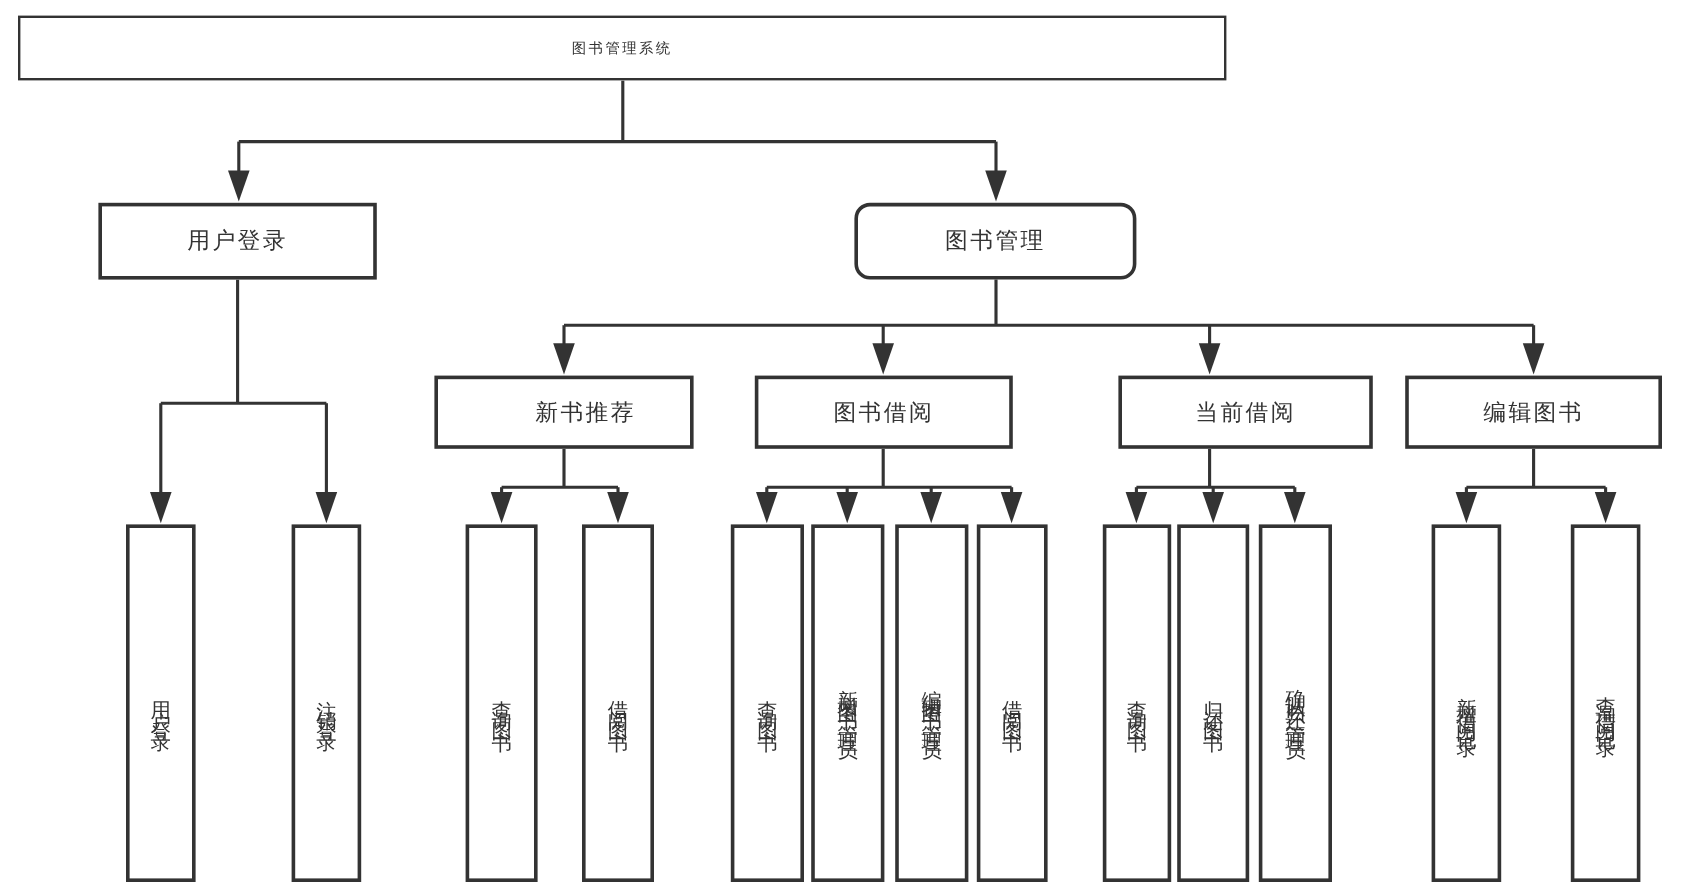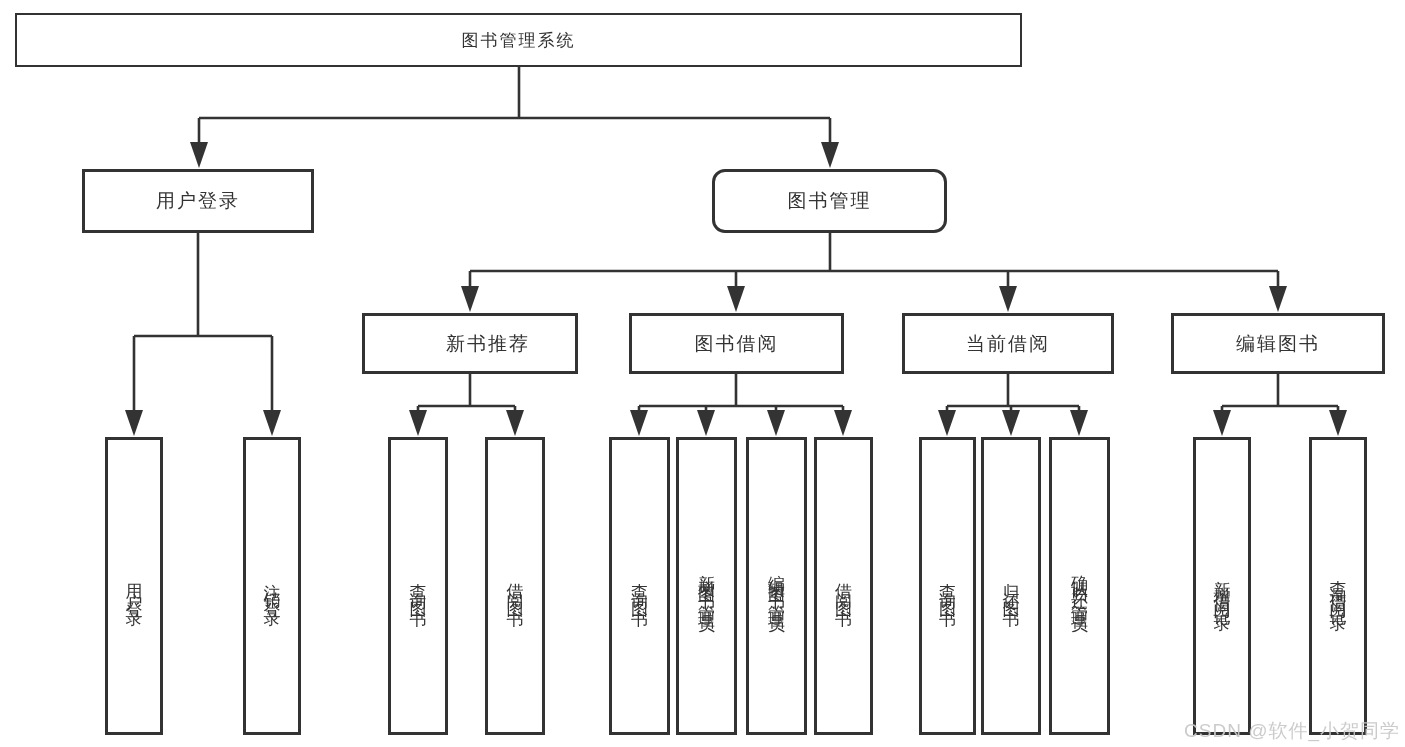--- a/index.html
+++ b/index.html
@@ -7,21 +7,21 @@
     position:relative;width:1405px;height:747px;background:#ffffff;
     font-family:"Liberation Sans","DejaVu Sans",sans-serif;overflow:hidden;
   }
   #connector-svg{position:absolute;left:0;top:0;z-index:0;}
   .box{
     position:absolute;box-sizing:border-box;background:#ffffff;
     border:3px solid #333333;color:#333333;
     display:flex;align-items:center;justify-content:center;
     z-index:1;text-align:center;
   }
-  .box.root-box{border-width:2px;font-size:17px;letter-spacing:2px;}
+  .box.root-box{border-width:2px;font-size:12px;letter-spacing:2px;}
   .box.h-box{font-size:19px;letter-spacing:2px;}
   .box.leaf-box{
     writing-mode:vertical-rl;text-orientation:mixed;
     font-size:17px;letter-spacing:9px;line-height:1;
     padding-top:4px;
   }
   #watermark{
     position:absolute;right:5px;bottom:3px;z-index:5;
     font-size:19px;color:#c9c9c9;letter-spacing:1px;opacity:0.95;
   }
@@ -82,35 +82,34 @@
       </g>
   </svg>
 
   <div class="box root-box" style="left:15px;top:13px;width:1007px;height:54px;">图书管理系统</div>
 
   <div class="box h-box" style="left:82px;top:169px;width:232px;height:64px;">用户登录</div>
   <div class="box h-box" style="left:712px;top:169px;width:235px;height:64px;border-radius:13px;">图书管理</div>
 
   <div class="box h-box" style="left:362px;top:313px;width:216px;height:61px;padding-left:36px;">新书推荐</div>
   <div class="box h-box" style="left:629px;top:313px;width:215px;height:61px;">图书借阅</div>
-  <div class="box h-box" style="left:902px;top:313px;width:212px;height:61px;">当前借阅</div>
+  <div class="box h-box" style="left:932px;top:313px;width:212px;height:61px;">当前借阅</div>
   <div class="box h-box" style="left:1171px;top:313px;width:214px;height:61px;">编辑图书</div>
 
   <div class="box leaf-box" style="left:105px;top:437px;width:58px;height:298px;">用户登录</div>
   <div class="box leaf-box" style="left:243px;top:437px;width:58px;height:298px;">注销登录</div>
 
   <div class="box leaf-box" style="left:388px;top:437px;width:60px;height:298px;">查询图书</div>
   <div class="box leaf-box" style="left:485px;top:437px;width:60px;height:298px;">借阅图书</div>
 
   <div class="box leaf-box" style="left:609px;top:437px;width:61px;height:298px;">查询图书</div>
   <div class="box leaf-box" style="left:676px;top:437px;width:61px;height:298px;letter-spacing:6px;">新增图书（管理员）</div>
   <div class="box leaf-box" style="left:746px;top:437px;width:61px;height:298px;letter-spacing:6px;">编辑图书（管理员）</div>
   <div class="box leaf-box" style="left:814px;top:437px;width:59px;height:298px;">借阅图书</div>
 
   <div class="box leaf-box" style="left:919px;top:437px;width:57px;height:298px;">查询图书</div>
   <div class="box leaf-box" style="left:981px;top:437px;width:60px;height:298px;">归还图书</div>
   <div class="box leaf-box" style="left:1049px;top:437px;width:61px;height:298px;letter-spacing:6px;">确认归还（管理员）</div>
 
   <div class="box leaf-box" style="left:1193px;top:437px;width:58px;height:298px;letter-spacing:7px;">新增借阅记录</div>
   <div class="box leaf-box" style="left:1309px;top:437px;width:58px;height:298px;letter-spacing:7px;">查询借阅记录</div>
 
-  <div id="watermark">CSDN @软件_小贺同学</div>
 </div>
 
 </body></html>

